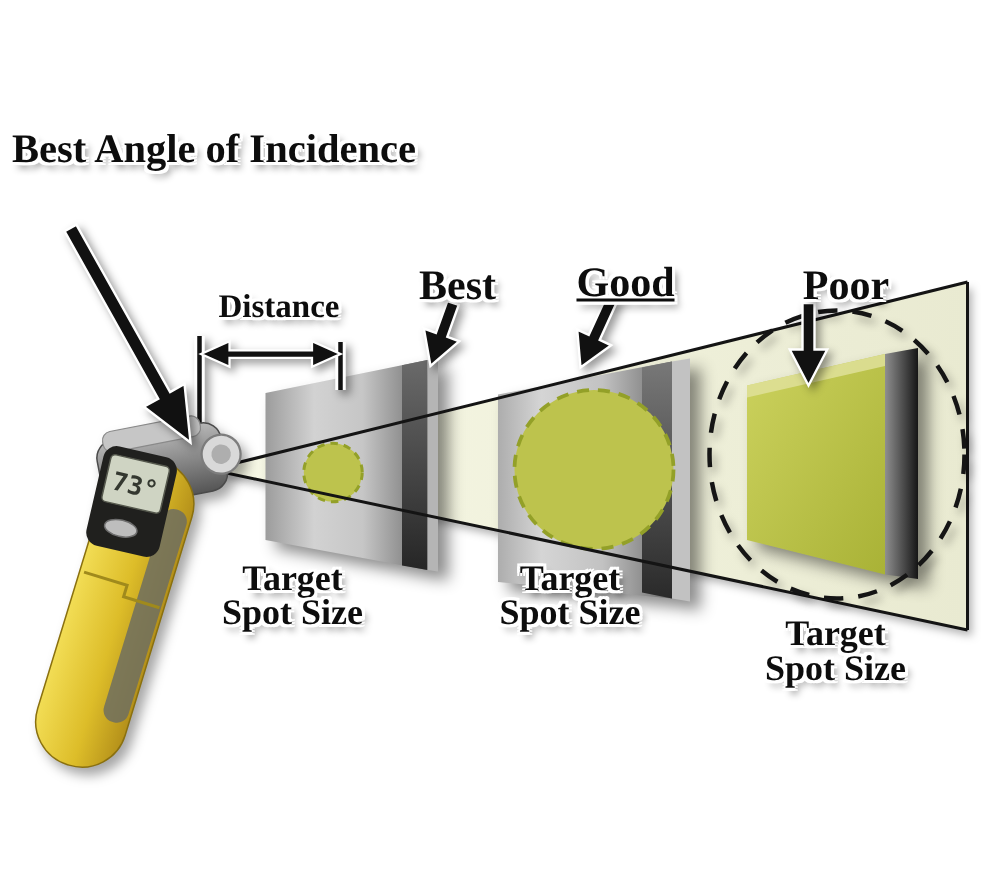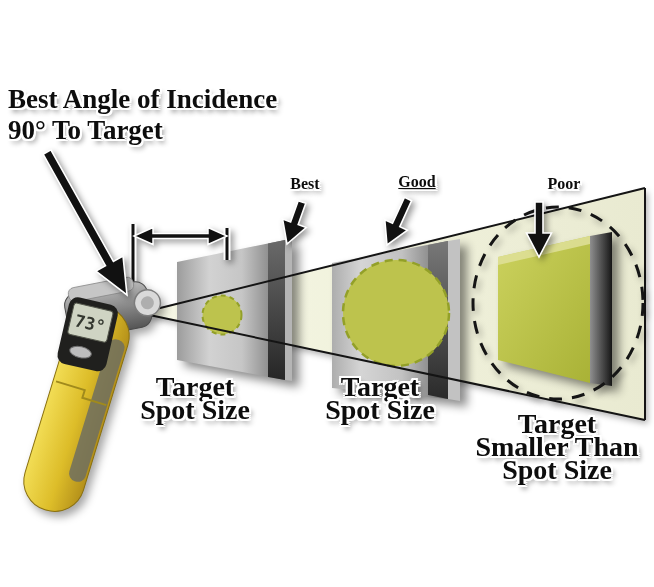--- a/index.html
+++ b/index.html
@@ -9,24 +9,24 @@
   }
   .stage svg{position:absolute;left:0;top:0;}
   .lbl{
     position:absolute;font-weight:bold;color:#0d0d0d;white-space:nowrap;
     transform:translateX(-50%);text-align:center;
     text-shadow:
       -2px -2px 0 #fff, 2px -2px 0 #fff, -2px 2px 0 #fff, 2px 2px 0 #fff,
       -2px 0 0 #fff, 2px 0 0 #fff, 0 -2px 0 #fff, 0 2px 0 #fff,
       3px 4px 5px rgba(0,0,0,0.45);
   }
-  .heading{transform:none;text-align:left;font-size:27px;line-height:31px;}
-  .small-lbl{font-size:16px;}
+  .heading{transform:none;text-align:center;font-size:27px;line-height:31px;}
+  .small-lbl{font-size:28px;}
   .distance-lbl{font-size:22px;}
-  .cap{font-size:28px;line-height:23px;}
+  .cap{font-size:24px;line-height:23px;}
   .sh-panel{filter:drop-shadow(7px 6px 5px rgba(0,0,0,0.45));}
   .sh-soft{filter:drop-shadow(3px 4px 3px rgba(0,0,0,0.3));}
   .sh-arrow{filter:drop-shadow(3px 3px 3px rgba(0,0,0,0.4));}
 </style>
 </head>
 <body>
 
 <div class="stage">
 
   <svg width="654" height="587" viewBox="0 0 654 587">
@@ -136,34 +136,33 @@
     <g class="sh-arrow" fill="#111" stroke="#fff" stroke-width="1.6">
       <polygon points="43.1,154.2 105.5,265.8 95.9,271.1 127.0,295.0 123.0,256.0 113.4,261.4 50.9,149.8"></polygon>
       <polygon points="298.2,200.7 290.6,221.9 282.6,219.1 287.0,244.0 306.2,227.5 298.2,224.6 305.8,203.3"></polygon>
       <polygon points="404.4,197.3 392.5,223.3 384.8,219.8 387.0,245.0 407.5,230.2 399.8,226.6 411.6,200.7"></polygon>
       <polygon points="535.0,202.0 535.0,233.0 526.5,233.0 539.0,257.0 551.5,233.0 543.0,233.0 543.0,202.0"></polygon>
     </g>
   </svg>
 
   <div class="lbl heading" style="left: 8px; top: 84px;">
     <div>Best Angle of Incidence</div>
-    <div>90° To Target</div>
   </div>
 
+  <div class="lbl distance-lbl" style="left:186px;top:191px;">Distance</div>
   <div class="lbl small-lbl" style="left:305px;top:175px;">Best</div>
   <div class="lbl small-lbl" style="left:417px;top:173px;text-decoration:underline;">Good</div>
   <div class="lbl small-lbl" style="left:564px;top:175px;">Poor</div>
 
   <div class="lbl cap" style="left:195px;top:375px;">
     <div>Target</div>
     <div>Spot Size</div>
   </div>
   <div class="lbl cap" style="left:380px;top:375px;">
     <div>Target</div>
     <div>Spot Size</div>
   </div>
   <div class="lbl cap" style="left:557px;top:412px;">
     <div>Target</div>
-    <div>Smaller Than</div>
     <div>Spot Size</div>
   </div>
 
 </div>
 
 </body></html>

